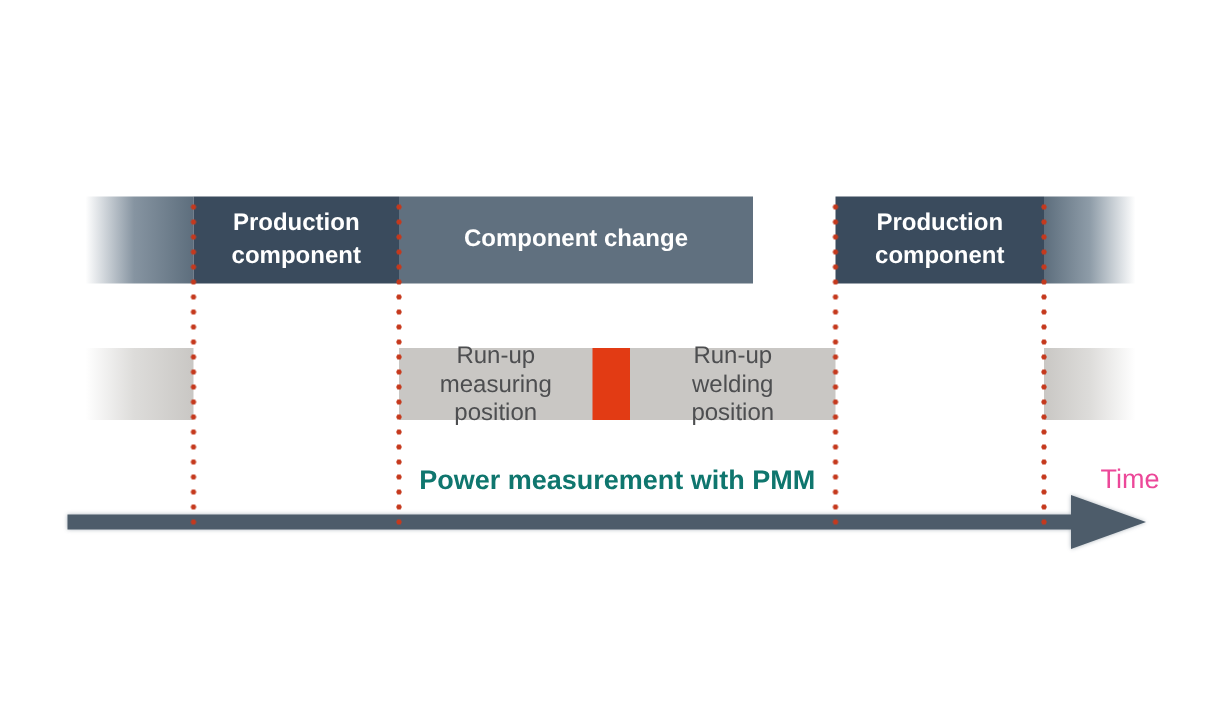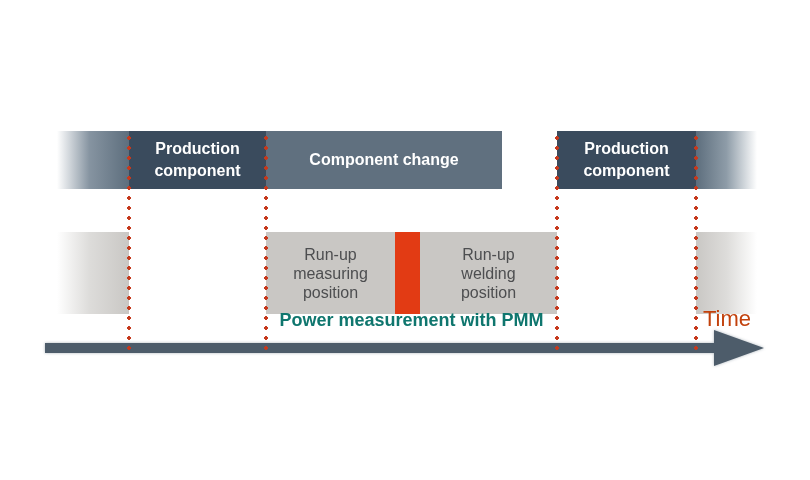--- a/index.html
+++ b/index.html
@@ -35,21 +35,21 @@
     font-size: 16px;
     line-height: 22px;
     text-align: center;
     white-space: pre-line;
   }
 
   
   .pos-seg {
     position: absolute;
     top: 232px;
-    height: 82px;
+    height: 48px;
   }
   .fade-in-gray  { left: 57px;  width: 72px; background: linear-gradient(90deg, #ffffff 0%, #dddcda 45%, #c9c7c4 100%); }
   .pos-gray      { left: 266px; width: 291px; background: #c9c7c4; display: flex; }
   .fade-out-gray { left: 696px; width: 61px; background: linear-gradient(90deg, #c9c7c4 0%, #dddcda 50%, #ffffff 100%); }
 
   .pos-cell {
     display: flex;
     align-items: center;
     justify-content: center;
   }
@@ -91,23 +91,23 @@
     color: #0f766e;
     font-weight: bold;
     font-size: 18px;
     line-height: 22px;
   }
   .time-label {
     position: absolute;
     left: 703px;
     width: 70px;
     top: 308px;
-    text-align: left;
-    color: #c2410c;
-    font-size: 22px;
+    text-align: right;
+    color: #ec4899;
+    font-size: 18px;
     line-height: 22px;
   }
 
   
   .time-arrow {
     position: absolute;
     left: 0; top: 0;
     filter: drop-shadow(0 0 1.5px rgba(165,174,182,0.9));
   }
   .arrow-shaft {

